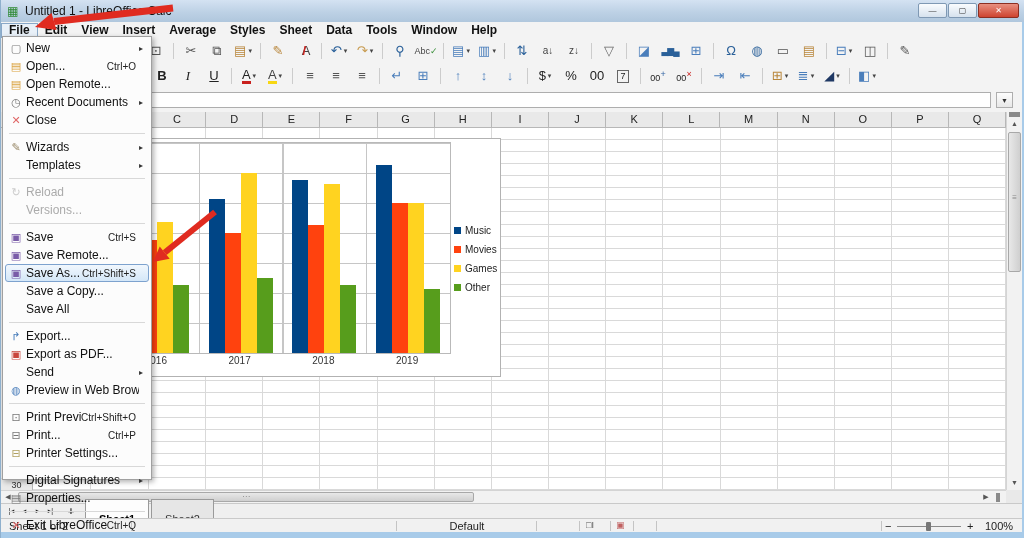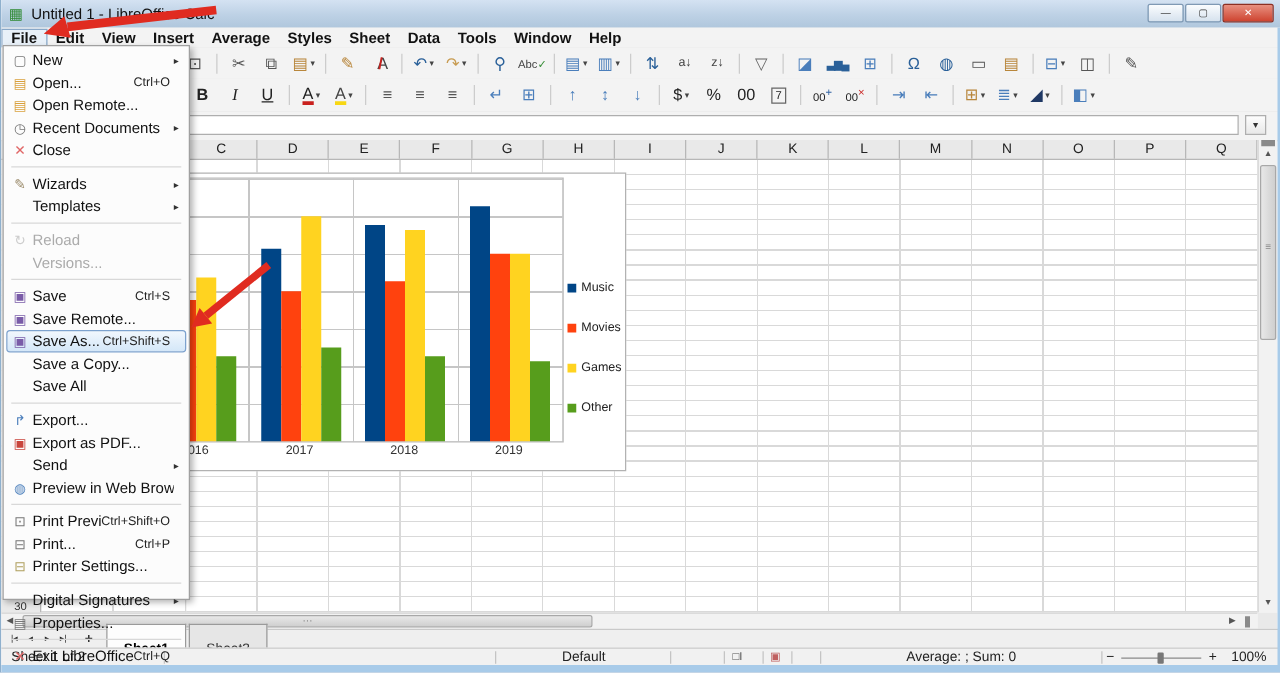--- a/index.html
+++ b/index.html
@@ -80,21 +80,21 @@
     border:1px solid #b2b2b2;z-index:2;box-sizing:border-box;}
   #plot{position:absolute;left:12px;top:3px;width:335px;height:210px;border:1px solid #b9b9b9;
     box-sizing:content-box;background:
     repeating-linear-gradient(to right,#c6c6c6 0 1px,transparent 1px 83.75px),
     repeating-linear-gradient(to bottom,#c6c6c6 0 1px,transparent 1px 30px);
     display:flex;align-items:flex-end;}
   .bar-group{width:83.75px;height:100%;display:flex;align-items:flex-end;justify-content:center;flex:none;}
   .bar{width:16px;flex:none;}
   #xlabels{position:absolute;left:12px;top:216px;width:335px;display:flex;}
   .x-cell{width:83.75px;text-align:center;font-size:10px;color:#333;flex:none;}
-  #legend{position:absolute;left:352px;top:86px;display:flex;flex-direction:column;gap:21px;}
+  #legend{position:absolute;left:352px;top:86px;display:flex;flex-direction:column;gap:8px;}
   .lg-item{display:flex;align-items:center;gap:4px;font-size:10px;color:#222;}
   .lg-sw{width:7px;height:7px;flex:none;}
 
   
   #vscroll{position:absolute;left:1005px;top:112px;width:16px;height:378px;background:#f2f2f2;
     border-left:1px solid #d4d4d4;box-sizing:border-box;}
   #vsplit{position:absolute;left:2px;top:0;width:11px;height:5px;background:#8a8a8a;}
   .sarrow{position:absolute;left:0;width:15px;height:12px;font-size:7px;color:#555;text-align:center;line-height:12px;}
   #vthumb{position:absolute;left:1px;top:20px;width:13px;height:140px;background:linear-gradient(90deg,#e8e8e8,#cfcfcf);
     border:1px solid #a8a8a8;border-radius:2px;box-sizing:border-box;}
@@ -510,21 +510,20 @@
     <span class="sb-sep" style="left:535px;"></span>
     <span class="sb-txt" style="left:400px;" data-name="page-style-status-spacer" data-interactable="false"></span>
     <span class="sb-txt" style="left:132px;" data-name="modified-spacer" data-interactable="false"></span>
     <span class="sb-txt" style="left:537px;width:41px;"></span>
     <span class="sb-sep" style="left:578px;"></span>
     <span class="sb-txt" style="left:585px;font-size:9px;color:#555;" data-name="insert-mode-icon" data-interactable="true">□I</span>
     <span class="sb-sep" style="left:609px;"></span>
     <span class="sb-txt" style="left:615px;font-size:9px;color:#c06060;" data-name="document-modified-icon" data-interactable="true">▣</span>
     <span class="sb-sep" style="left:632px;"></span>
     <span class="sb-sep" style="left:655px;"></span>
-    <span class="sb-txt" style="left:657px;width:222px;text-align:center;" data-name="selection-summary-status" data-interactable="true">Average: ; Sum: 0</span>
     <span class="sb-sep" style="left:880px;"></span>
     <span class="sb-txt" style="left:884px;" data-name="zoom-out-button" data-interactable="true">−</span>
     <div id="zoom-track" data-name="zoom-slider" data-interactable="true"></div>
     <div id="zoom-notch" data-name="zoom-slider-notch" data-interactable="false"></div>
     <div id="zoom-thumb" data-name="zoom-slider-thumb" data-interactable="true"></div>
     <span class="sb-txt" style="left:966px;" data-name="zoom-in-button" data-interactable="true">+</span>
     <span class="sb-txt" style="left:984px;" data-name="zoom-level-status" data-interactable="true">100%</span>
   </div>
 
   <div id="bottomstrip" data-name="window-bottom-border" data-interactable="false"></div>

